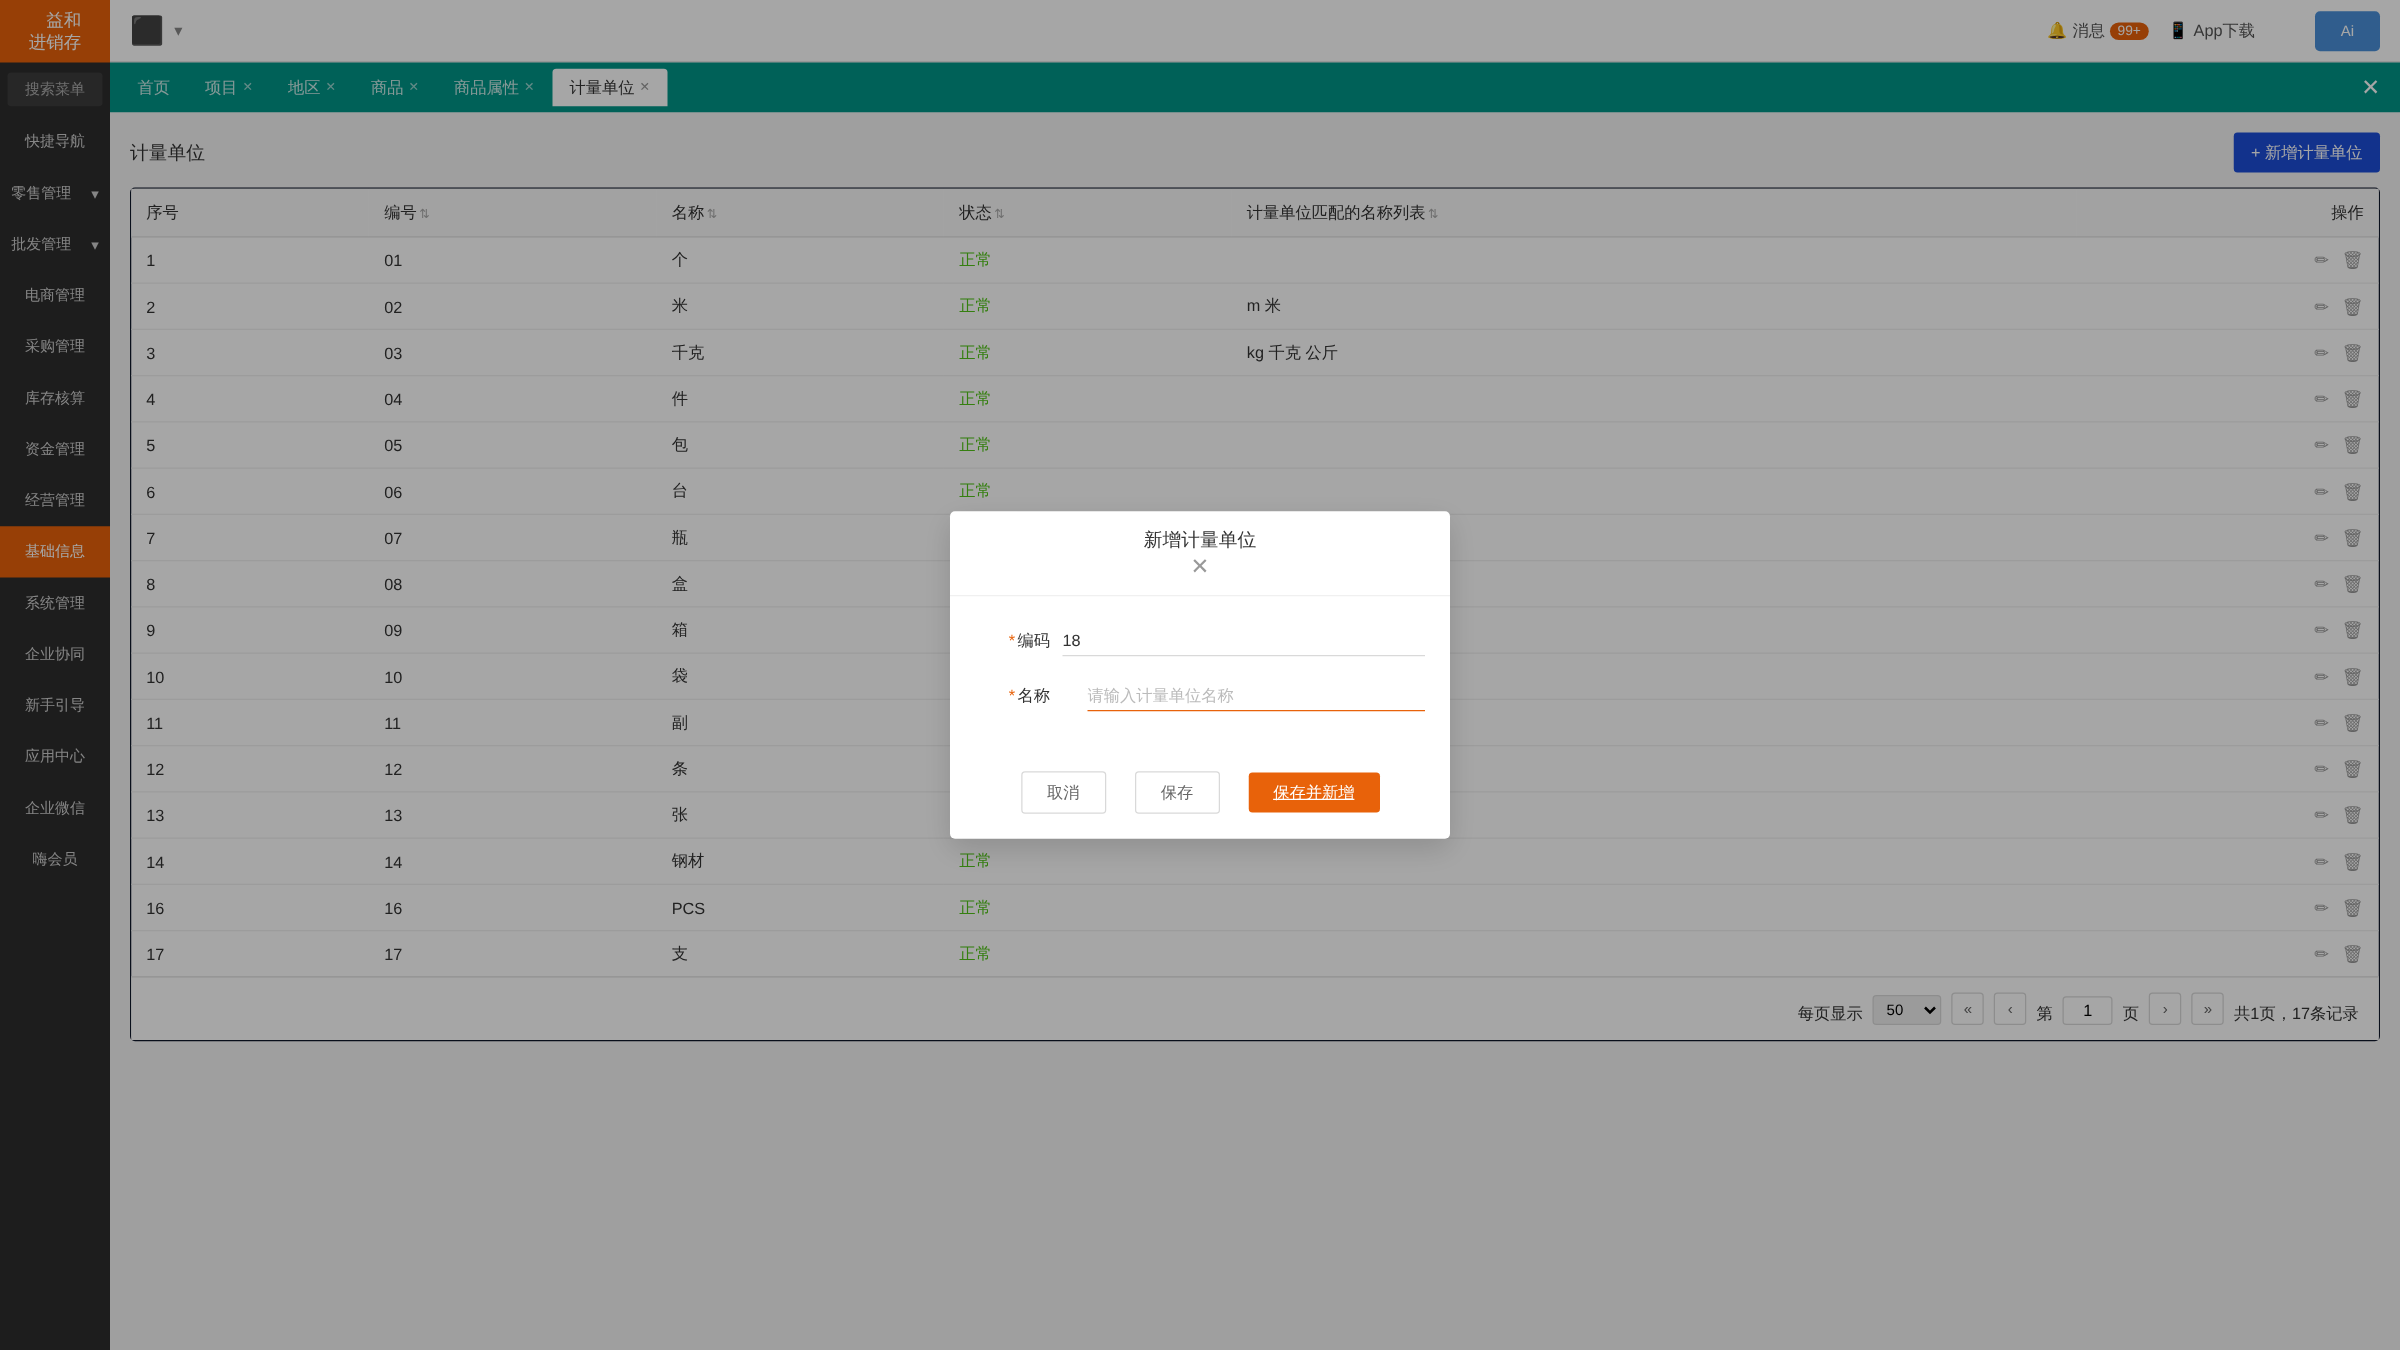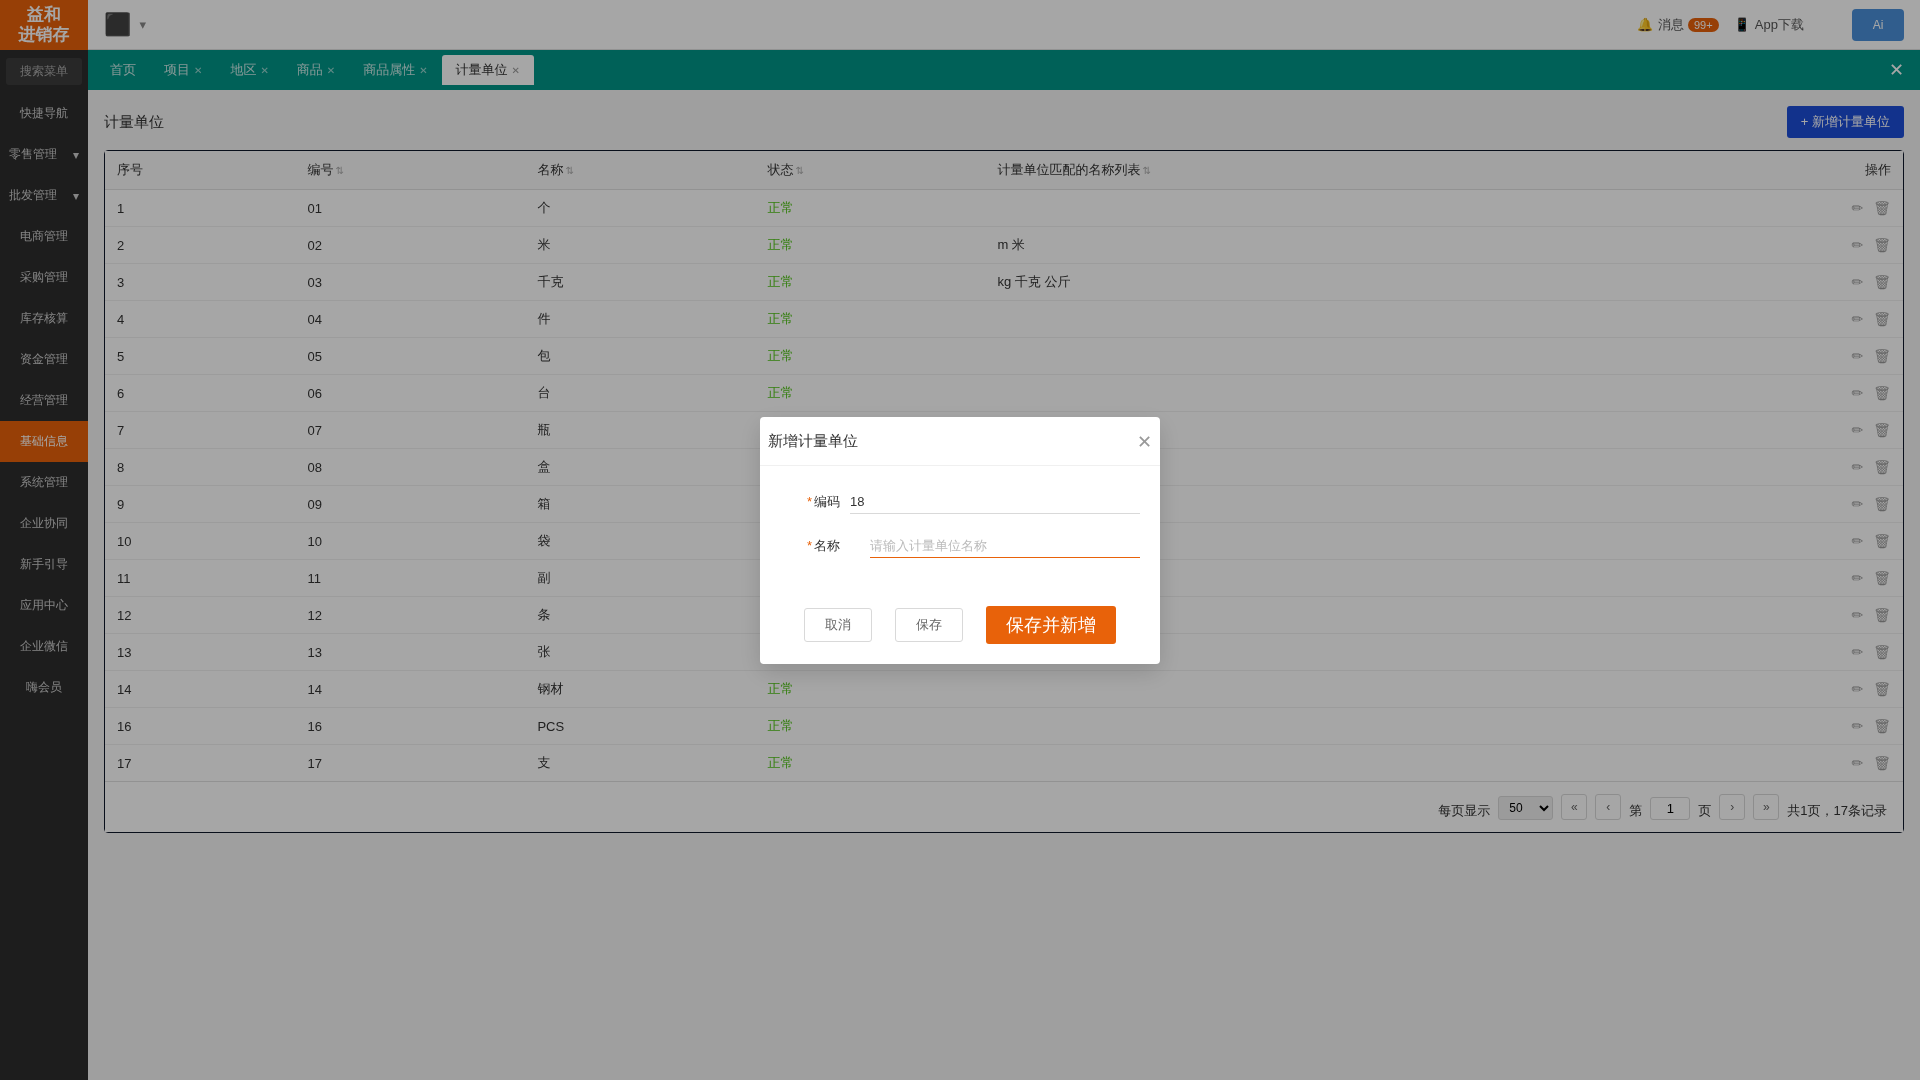--- a/index.html
+++ b/index.html
@@ -1,21 +1,21 @@
 <!DOCTYPE html>
 <html><head>
   <meta charset="utf-8">
   <style>
     * { margin: 0; padding: 0; box-sizing: border-box; }
     body { font-family: "Microsoft YaHei", Arial, sans-serif; font-size: 13px; background: #f5f5f5; width: 1920px; height: 1080px; overflow: hidden; display: flex; }
 
     
     .sidebar { width: 88px; background: #2d2d2d; height: 1080px; display: flex; flex-direction: column; flex-shrink: 0; }
     .sidebar-logo { height: 50px; display: flex; align-items: center; justify-content: center; background: #e8620a; }
-    .sidebar-logo-text { color: white; font-size: 17px; font-weight: bold; line-height: 1.2; text-align: center; }
+    .sidebar-logo-text { color: white; font-size: 14px; font-weight: normal; line-height: 1.2; text-align: right; }
     .sidebar-search { padding: 8px 6px; }
     .sidebar-search-btn { width: 100%; background: #3d3d3d; border: none; color: #aaa; padding: 5px; border-radius: 3px; font-size: 12px; cursor: pointer; text-align: center; }
     .sidebar-nav-item { padding: 12px 6px; text-align: center; color: #ccc; font-size: 12px; cursor: pointer; }
     .sidebar-nav-item.active { background: #e8620a; color: white; }
     .sidebar-nav-item.has-arrow { display: flex; align-items: center; justify-content: center; gap: 16px; }
 
     
     .main { flex: 1; display: flex; flex-direction: column; height: 1080px; overflow: hidden; }
 
     
@@ -57,34 +57,34 @@
 
     
     .pagination { display: flex; align-items: flex-end; justify-content: flex-end; padding: 12px 16px; gap: 8px; font-size: 13px; color: #333; background: white; border-top: 1px solid #e0e0e0; }
     .page-size-select { border: 1px solid #d9d9d9; border-radius: 3px; padding: 3px 6px; font-size: 12px; }
     .page-btn { width: 26px; height: 26px; display: flex; align-items: center; justify-content: center; border: 1px solid #d9d9d9; border-radius: 3px; cursor: pointer; background: white; color: #666; font-size: 12px; }
     .page-input { width: 40px; border: 1px solid #d9d9d9; border-radius: 3px; padding: 3px 6px; text-align: center; font-size: 13px; }
 
     
     .modal-overlay { position: fixed; top: 0; left: 0; width: 100%; height: 100%; background: rgba(0,0,0,0.35); z-index: 1000; display: flex; align-items: center; justify-content: center; }
     .modal { background: white; border-radius: 4px; width: 400px; box-shadow: 0 8px 24px rgba(0,0,0,0.15); }
-    .modal-header { display: flex; align-items: center; justify-content: space-between; padding: 14px 8px 12px; border-bottom: 1px solid #f0f0f0; }
+    .modal-header { display: flex; align-items: center; justify-content: space-between; padding: 14px 8px 12px; border-bottom: 1px solid #f0f0f0; flex-direction: column; }
     .modal-title { font-size: 15px; font-weight: 500; color: #333; }
     .modal-close { color: #999; cursor: pointer; font-size: 18px; background: none; border: none; }
     .modal-body { padding: 24px 20px 16px; }
     .form-row { display: flex; align-items: center; margin-bottom: 20px; }
     .form-label { width: 60px; text-align: right; color: #333; font-size: 13px; margin-right: 10px; flex-shrink: 0; }
     .form-label .required { color: #e8620a; margin-right: 2px; }
     .form-input { flex: 1; border: none; border-bottom: 1px solid #d9d9d9; padding: 4px 0; font-size: 13px; outline: none; color: #333; }
     .form-input.active-input { border-bottom-color: #e8620a; margin-left: 20px; }
     .form-input::placeholder { color: #bbb; }
     .modal-footer { display: flex; align-items: center; justify-content: center; padding: 12px 20px 20px; gap: 23px; }
     .btn-cancel { border: 1px solid #d9d9d9; background: white; color: #666; padding: 7px 20px; border-radius: 3px; font-size: 13px; cursor: pointer; }
     .btn-save { border: 1px solid #d9d9d9; background: white; color: #666; padding: 7px 20px; border-radius: 3px; font-size: 13px; cursor: pointer; }
-    .btn-save-new { border: none; background: #e8620a; color: white; padding: 7px 20px; border-radius: 3px; font-size: 18px; cursor: pointer; }
+    .btn-save-new { border: none; background: #e8620a; color: white; padding: 7px 20px; border-radius: 3px; font-size: 13px; cursor: pointer; text-decoration: underline; }
   </style>
 </head>
 <body>
 
 <div class="sidebar">
   <div class="sidebar-logo">
     <div class="sidebar-logo-text">益和<br>进销存</div>
   </div>
   <div class="sidebar-search">
     <button class="sidebar-search-btn">搜索菜单</button>

